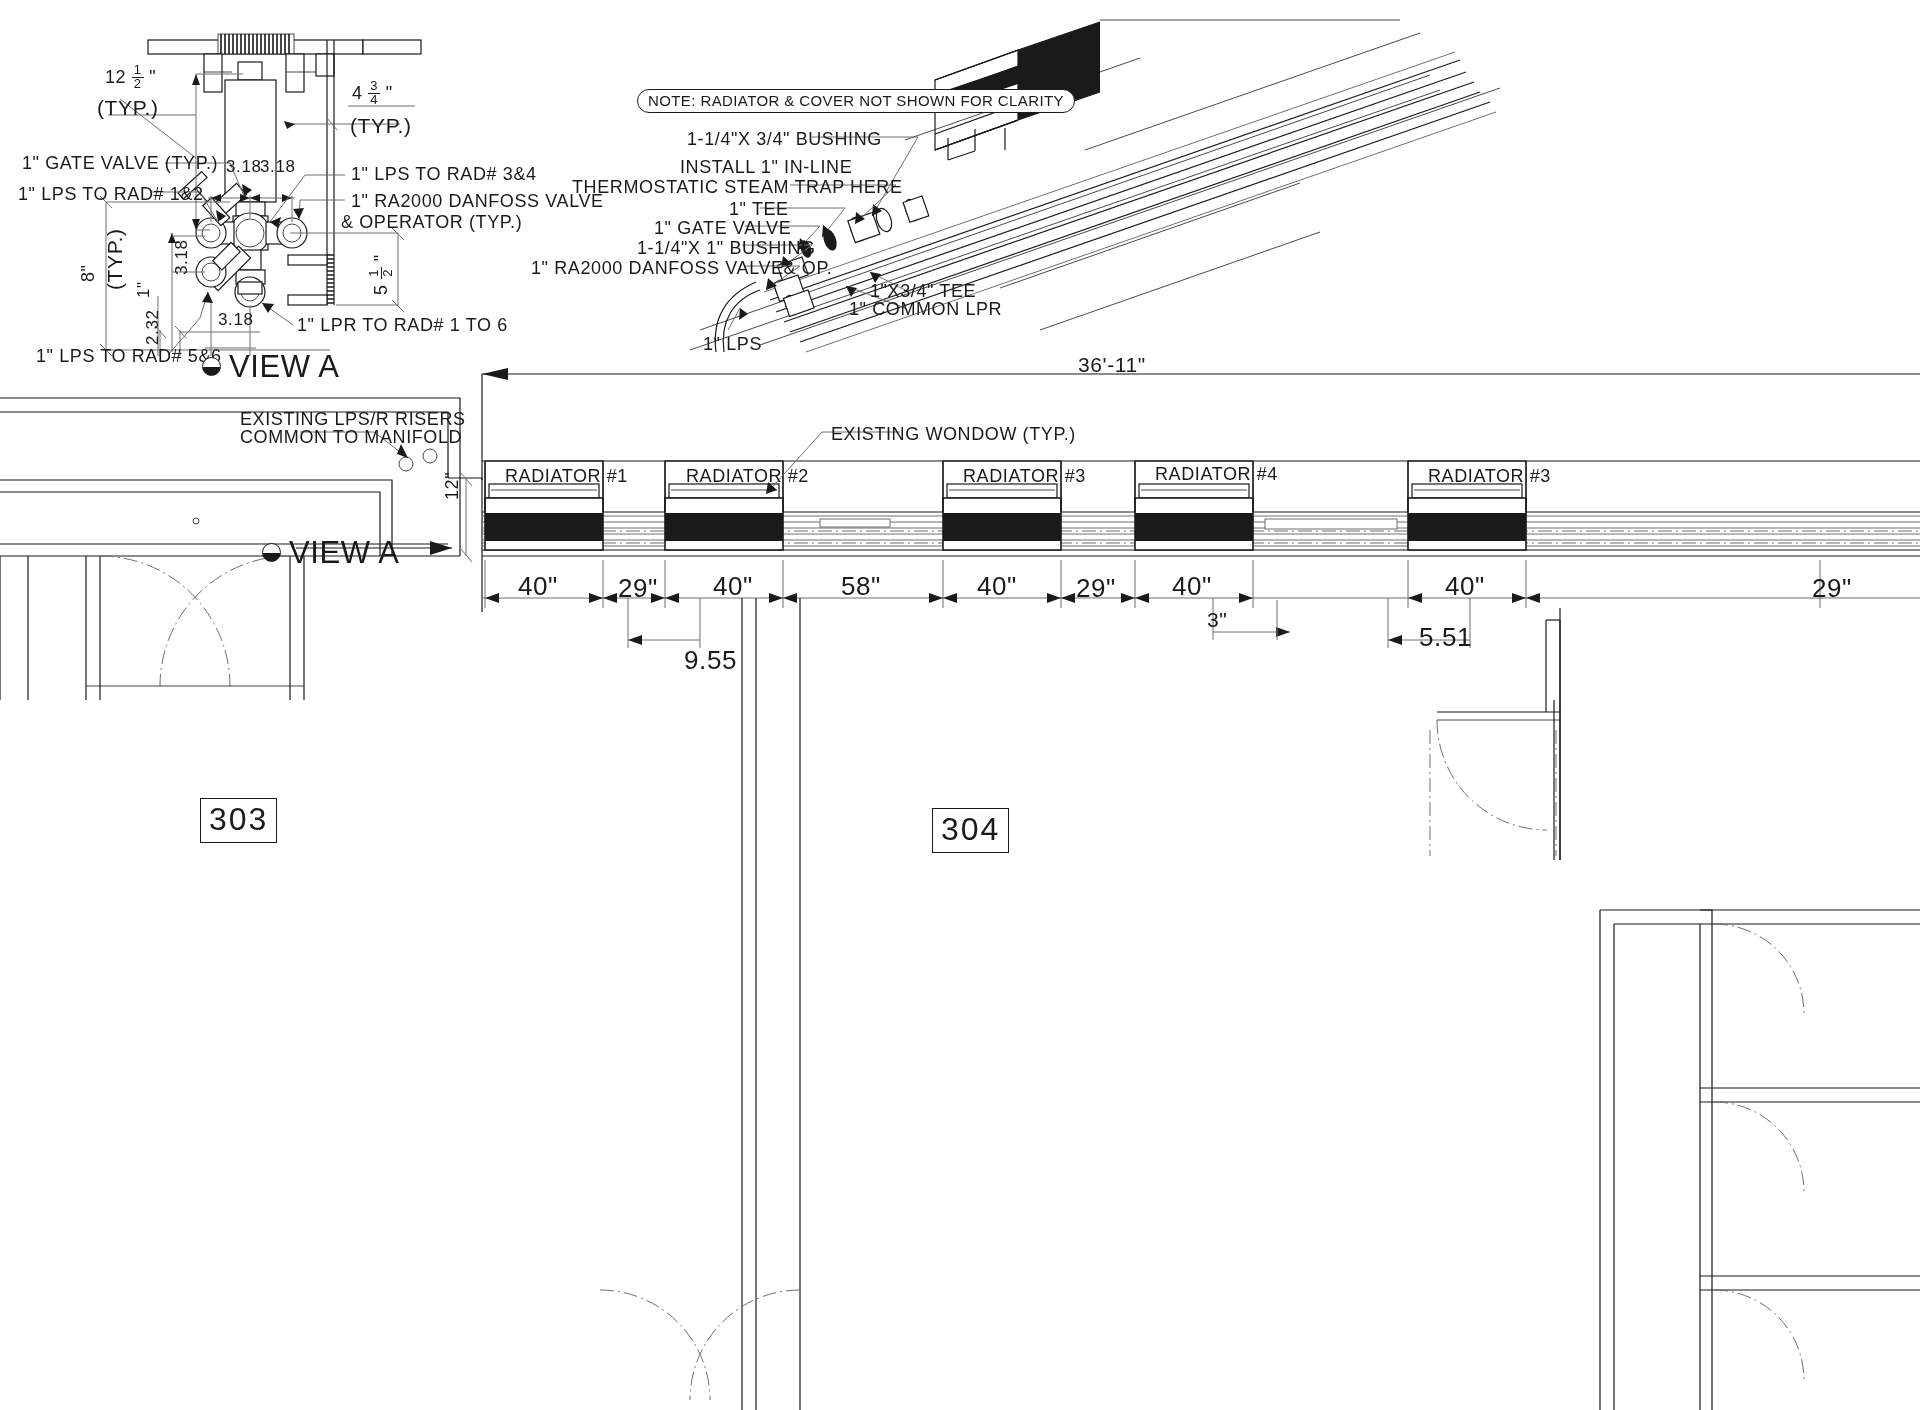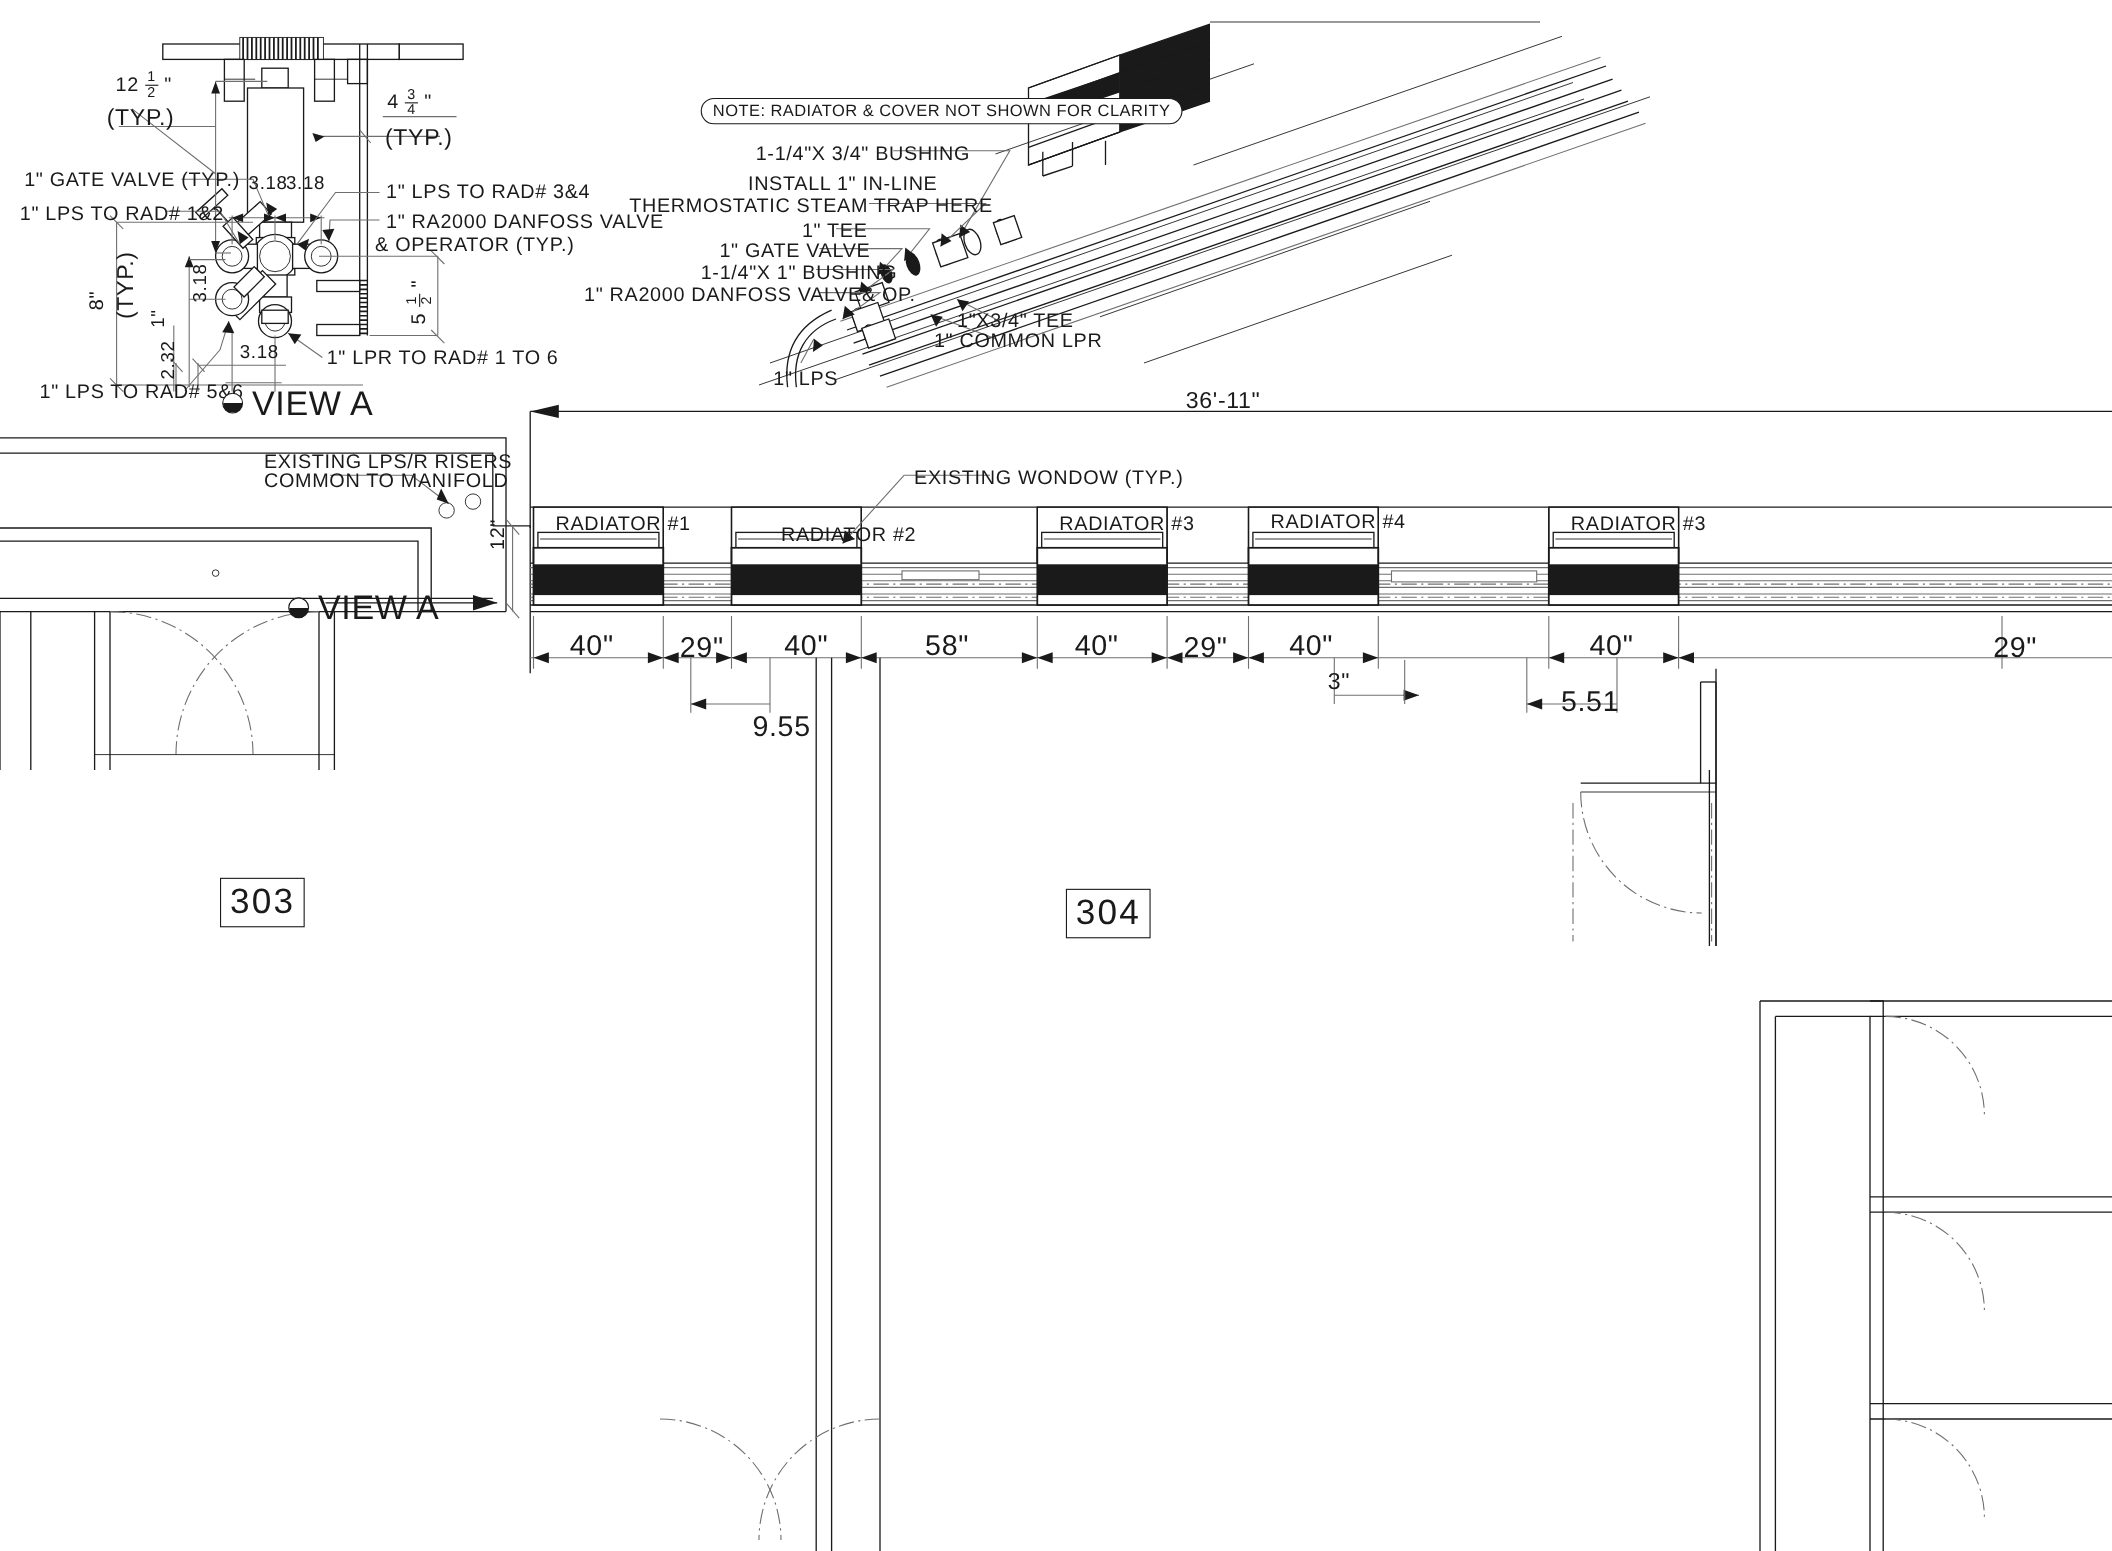--- a/index.html
+++ b/index.html
@@ -557,35 +557,35 @@
 <div class="lbl t16 rot90" style="left:442px; top:500px;">12"</div>
 
 <div class="lbl t26" style="left:262px; top:534px;">
   <span class="viewtag">
     <span class="halfcirc"></span>
     <span>VIEW A</span>
   </span>
 </div>
 
 <div class="lbl t16" style="left:505px; top:466px;">RADIATOR #1</div>
-<div class="lbl t16" style="left:686px; top:476px;margin-left:24px;">RADIATOR #2</div>
+<div class="lbl t16" style="left:686px; top:466px;">RADIATOR #2</div>
 <div class="lbl t16" style="left:963px; top:466px;">RADIATOR #3</div>
 <div class="lbl t16" style="left:1155px; top:464px;">RADIATOR #4</div>
 <div class="lbl t16" style="left:1428px; top:466px;">RADIATOR #3</div>
 
 <div class="lbl t22" style="left:518px; top:571px;">40"</div>
 <div class="lbl t22" style="left:618px; top:573px;">29"</div>
 <div class="lbl t22" style="left:713px; top:571px;">40"</div>
 <div class="lbl t22" style="left:841px; top:571px;">58"</div>
 <div class="lbl t22" style="left:977px; top:571px;">40"</div>
 <div class="lbl t22" style="left:1076px; top:573px;">29"</div>
 <div class="lbl t22" style="left:1172px; top:571px;">40"</div>
 <div class="lbl t22" style="left:1445px; top:571px;">40"</div>
 <div class="lbl t22" style="left:1812px; top:573px;">29"</div>
 
 <div class="lbl t22" style="left:684px; top:645px;">9.55</div>
 <div class="lbl t18" style="left:1207px; top:608px;">3"</div>
 <div class="lbl t22" style="left:1419px; top:622px;">5.51</div>
 
 <div class="boxnum" style="left:200px; top:798px;">303</div>
-<div class="boxnum" style="left:969px; top:808px;">304</div>
+<div class="boxnum" style="left:932px; top:808px;">304</div>
 
 </div>
 
 </body></html>

